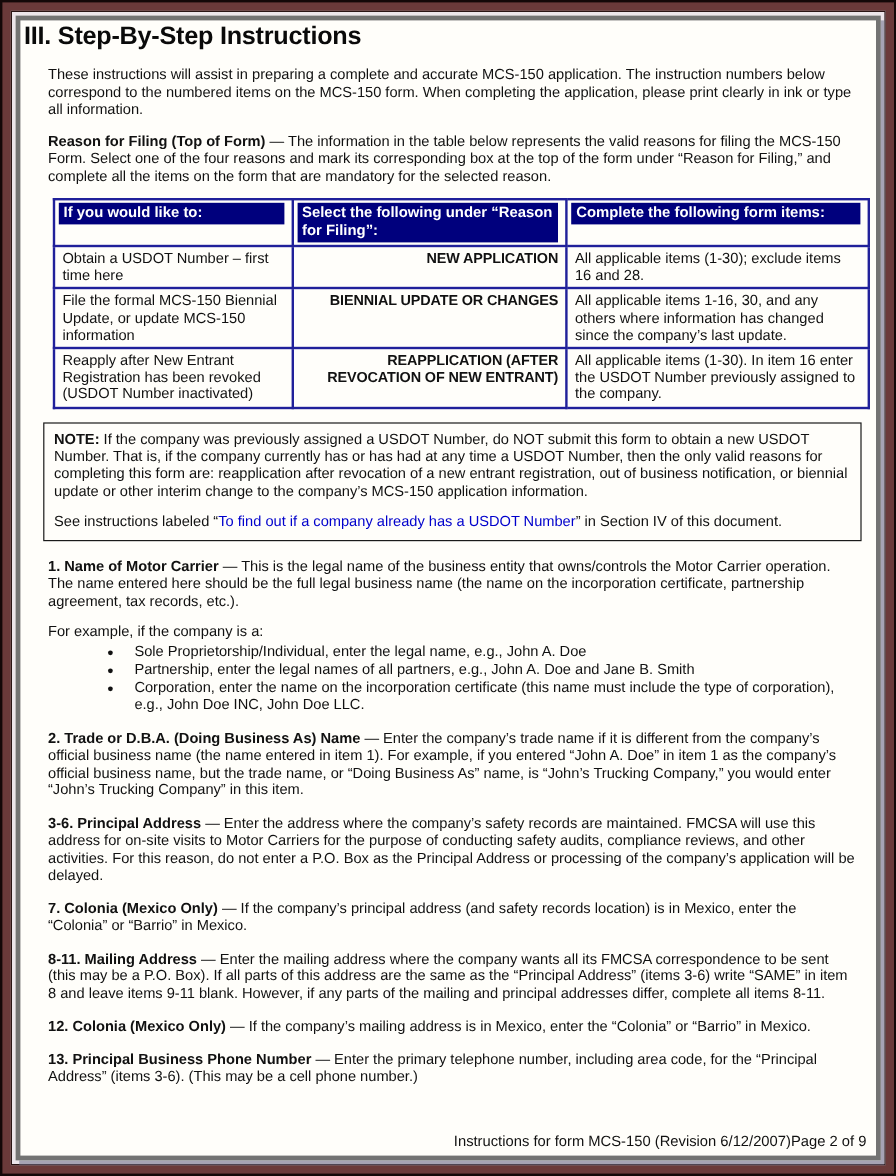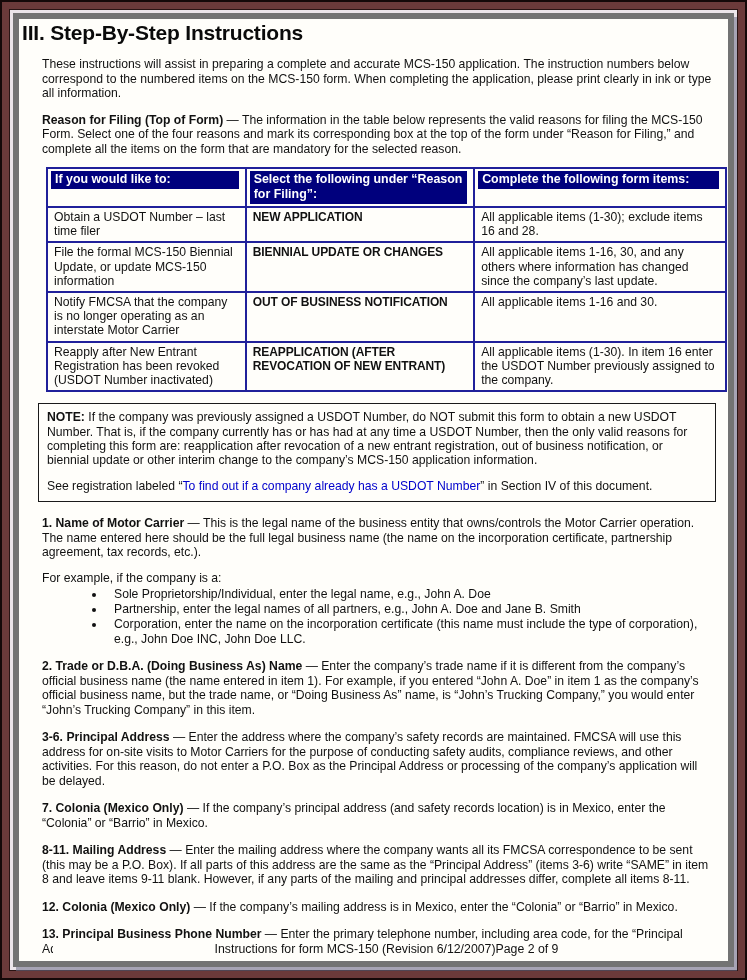--- a/index.html
+++ b/index.html
@@ -12,21 +12,21 @@
   .frame-outer{
     position:absolute;inset:0;box-sizing:border-box;
     background:#6b3a3a;border:2px solid #140808;
   }
   .frame-gap{
     position:absolute;inset:9px;box-sizing:border-box;
     background:#ece5ea;border:1px solid #2a1414;
   }
   .page{
     position:absolute;inset:13px;box-sizing:border-box;
-    background:#fffefa;border:6px solid #737373;
+    background:#fffefa;border:4px solid #737373;
     box-shadow:3px 4px 0 rgba(110,110,135,.55);
     overflow:hidden;
   }
   .page-title{
     font-size:21px;font-weight:700;color:#0a0a0a;
     margin:2px 0 0 3px;letter-spacing:-0.2px;
   }
   .para{
     font-size:12.2px;line-height:14.5px;color:#111;
     margin:12px 15px 0 23px;
@@ -42,39 +42,39 @@
     border:2px solid #20209a;vertical-align:top;
     padding:2px 6px 3px 6px;box-sizing:border-box;
   }
   .reason-table td.hcell{padding:2px 2px;}
   .col1{width:187px;}.col2{width:215px;}.col3{width:237px;}
   .hbar{
     display:block;background:#00007d;color:#ffffff;
     font-weight:700;font-size:12.4px;line-height:15px;
     padding:1px 4px 2px 4px;margin:0 4px 0 1px;
   }
-  .bold-cell{font-weight:700;font-size:12px;letter-spacing:-0.1px;}
+  .bold-cell{font-weight:700;font-size:12px;letter-spacing:-0.1px;text-align:right;}
   .note-box{
     border:1px solid #1a1a1a;margin:11px 12px 0 19px;
     padding:6px 9px 8px 8px;
     font-size:12.2px;line-height:14.4px;color:#111;
   }
   .note-box .p2{margin-top:11px;}
   .doc-link{
     color:#0000cc;cursor:pointer;
   }
   .example-lead{margin-top:11px;}
   .bullet-list{
     margin:2px 15px 0 23px;padding-left:64px;
     font-size:12.2px;line-height:14.5px;color:#111;
   }
   .bullet-list li{margin:0 0 0.5px 0;padding-left:8px;}
   .footer{
     position:absolute;left:34px;right:8px;bottom:5px;
-    display:flex;justify-content:center;
+    display:flex;justify-content:flex-end;
     font-size:12.3px;color:#111;background:#fffefa;
   }
 </style>
 </head>
 <body>
 
 <div class="frame-outer"></div>
 <div class="frame-gap"></div>
 
 <div class="page">
@@ -92,45 +92,40 @@
             <span class="hbar">If you would like to:</span>
           </td>
       <td class="hcell col2">
             <span class="hbar">Select the following under “Reason for Filing”:</span>
           </td>
       <td class="hcell col3">
             <span class="hbar">Complete the following form items:</span>
           </td>
     </tr>
     <tr>
-      <td class="col1">Obtain a USDOT Number – last time filer</td>
+      <td class="col1">Obtain a USDOT Number – first time here</td>
       <td class="col2 bold-cell">NEW APPLICATION</td>
       <td class="col3">All applicable items (1-30); exclude items 16 and 28.</td>
     </tr>
     <tr>
       <td class="col1">File the formal MCS-150 Biennial Update, or update MCS-150 information</td>
       <td class="col2 bold-cell">BIENNIAL UPDATE OR CHANGES</td>
       <td class="col3">All applicable items 1-16, 30, and any others where information has changed since the company’s last update.</td>
-    </tr>
-    <tr>
-      <td class="col1">Notify FMCSA that the company is no longer operating as an interstate Motor Carrier</td>
-      <td class="col2 bold-cell">OUT OF BUSINESS NOTIFICATION</td>
-      <td class="col3">All applicable items 1-16 and 30.</td>
     </tr>
     <tr>
       <td class="col1">Reapply after New Entrant Registration has been revoked (USDOT Number inactivated)</td>
       <td class="col2 bold-cell">REAPPLICATION (AFTER REVOCATION OF NEW ENTRANT)</td>
       <td class="col3">All applicable items (1-30). In item 16 enter the USDOT Number previously assigned to the company.</td>
     </tr>
   </tbody>
     </table>
 
   <div class="note-box">
     <div class="p1"><b>NOTE:</b><span> If the company was previously assigned a USDOT Number, do NOT submit this form to obtain a new USDOT Number. That is, if the company currently has or has had at any time a USDOT Number, then the only valid reasons for completing this form are: reapplication after revocation of a new entrant registration, out of business notification, or biennial update or other interim change to the company’s MCS-150 application information.</span></div>
-    <div class="p2"><span>See registration labeled “</span><a class="doc-link">To find out if a company already has a USDOT Number</a><span>” in Section IV of this document.</span></div>
+    <div class="p2"><span>See instructions labeled “</span><a class="doc-link">To find out if a company already has a USDOT Number</a><span>” in Section IV of this document.</span></div>
   </div>
 
   <p class="para" style="margin-top:14px"><b>1. Name of Motor Carrier</b><span> — This is the legal name of the business entity that owns/controls the Motor Carrier operation. The name entered here should be the full legal business name (the name on the incorporation certificate, partnership agreement, tax records, etc.).</span></p>
 
   <p class="para example-lead">For example, if the company is a:</p>
   <ul class="bullet-list">
     <li>Sole Proprietorship/Individual, enter the legal name, e.g., John A. Doe</li>
     <li>Partnership, enter the legal names of all partners, e.g., John A. Doe and Jane B. Smith</li>
     <li>Corporation, enter the name on the incorporation certificate (this name must include the type of corporation), e.g., John Doe INC, John Doe LLC.</li>
   </ul>

